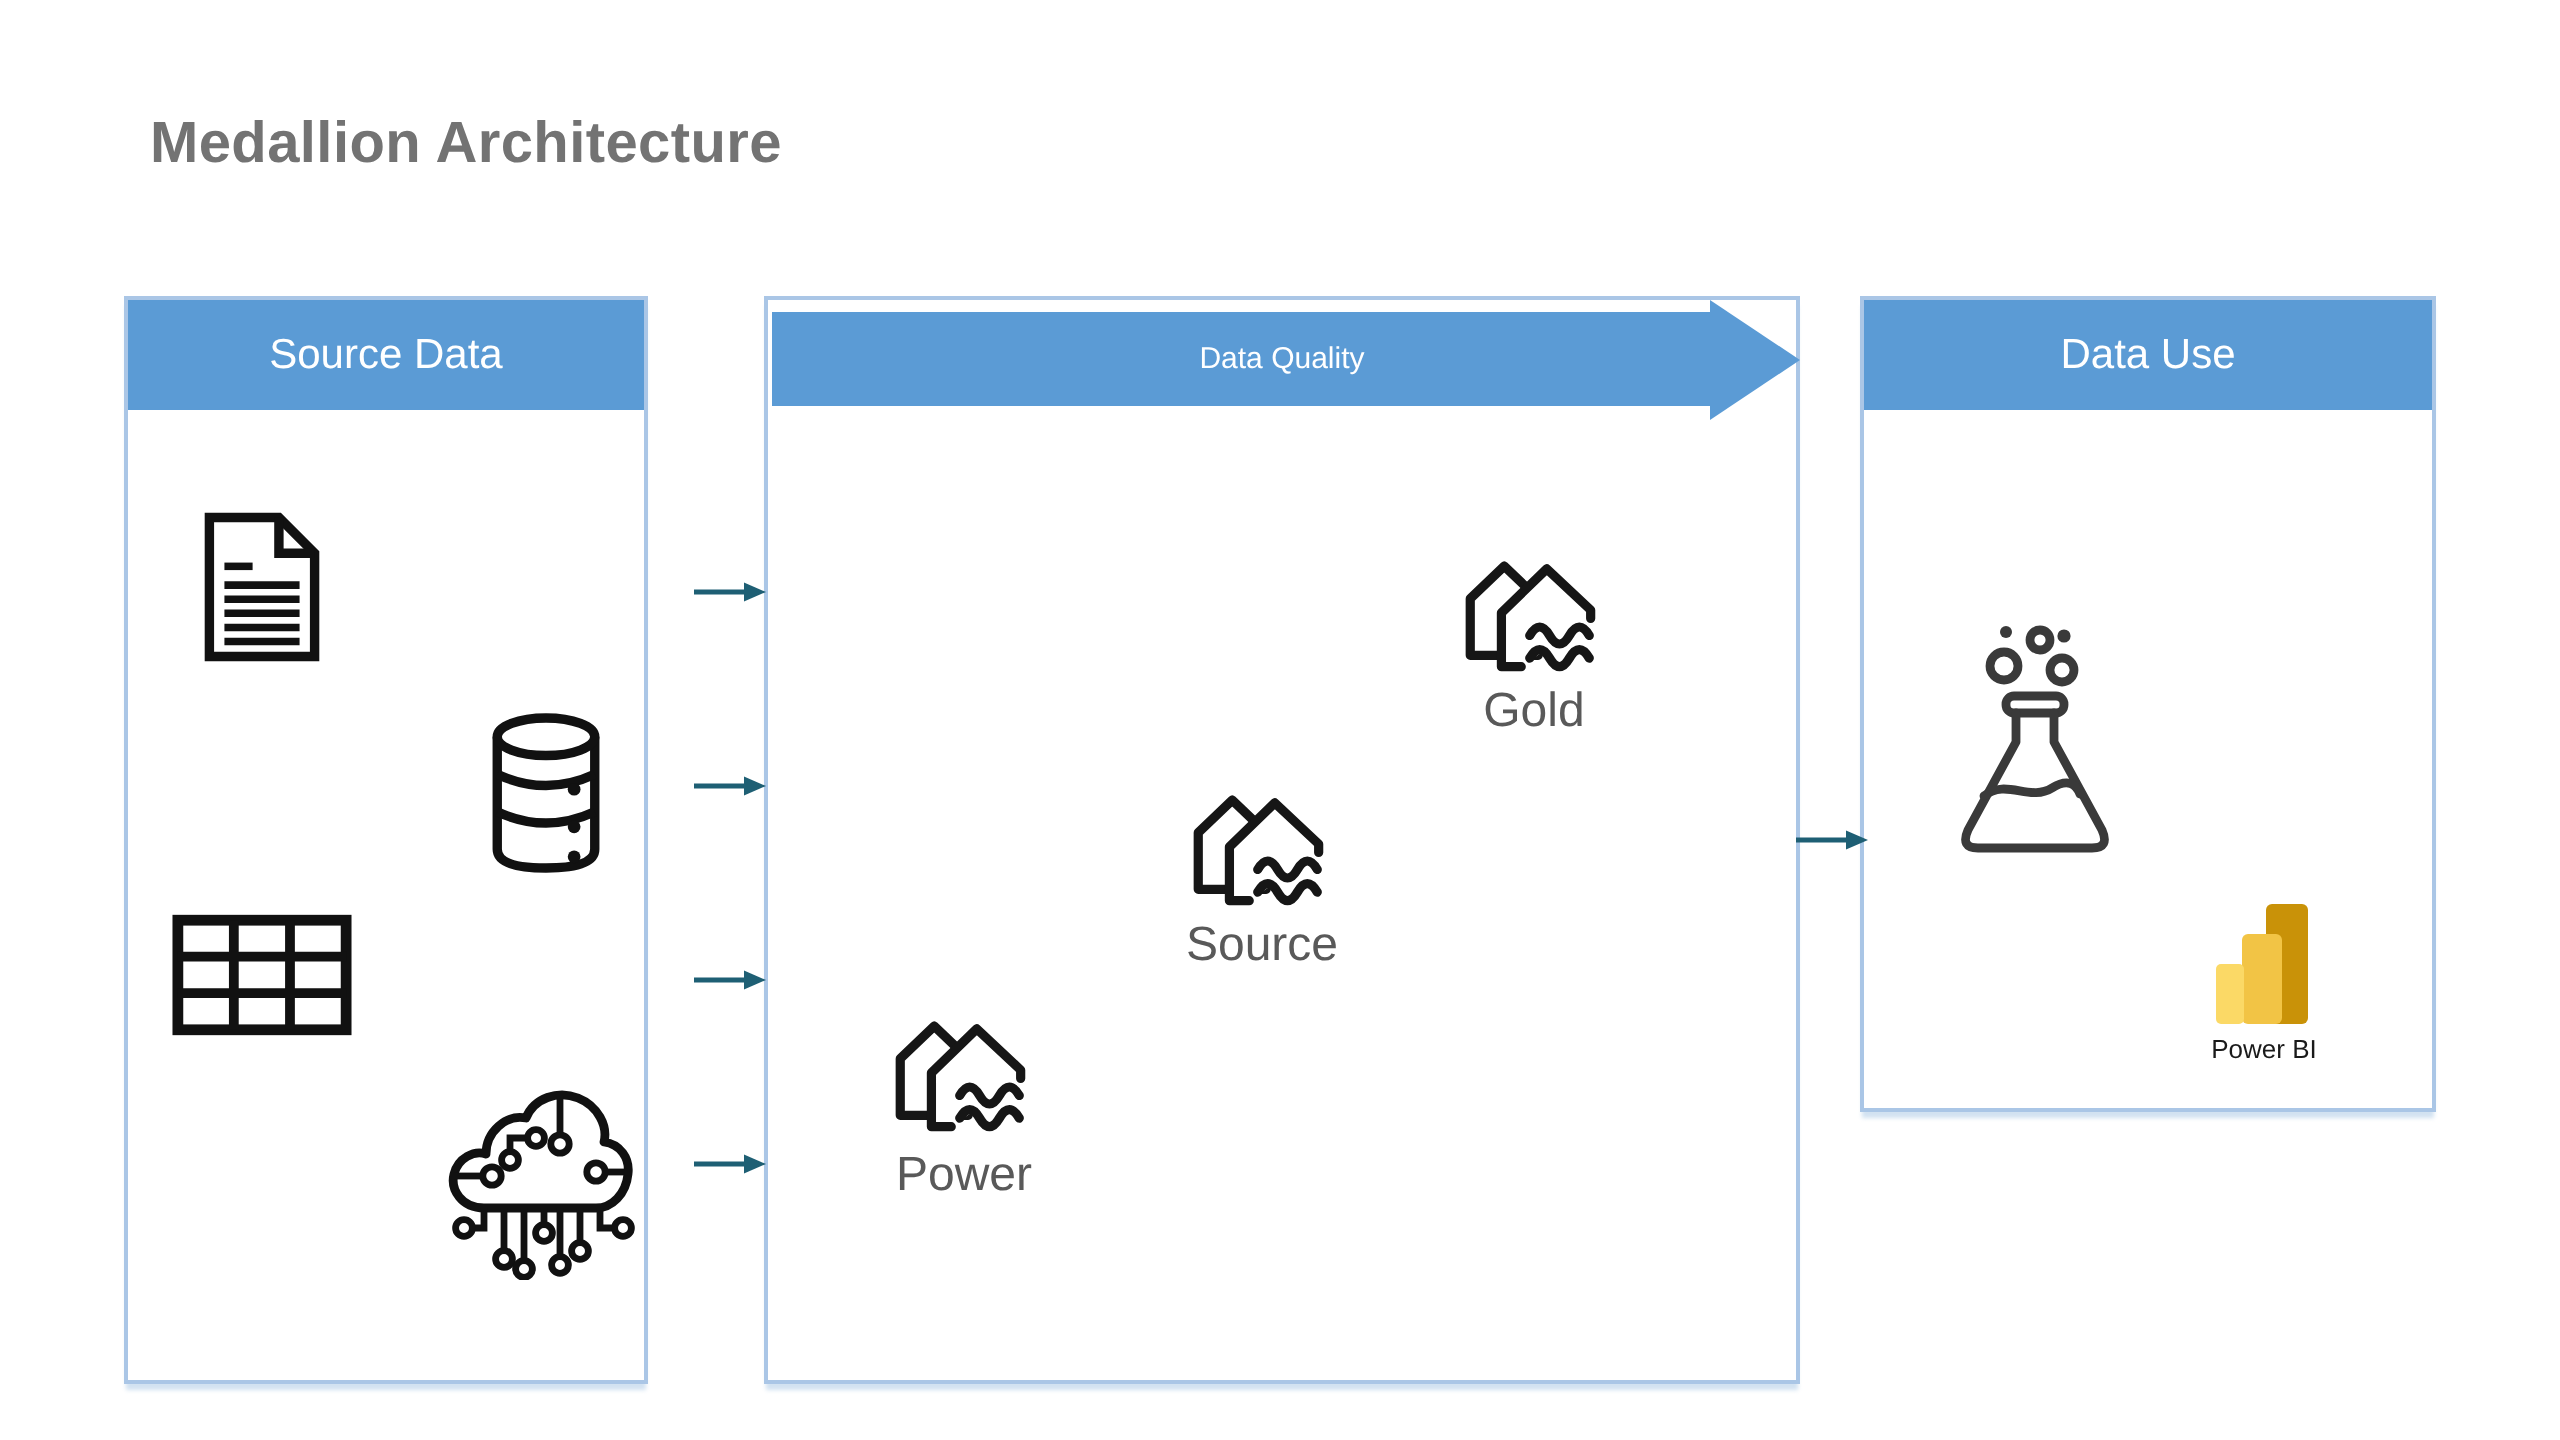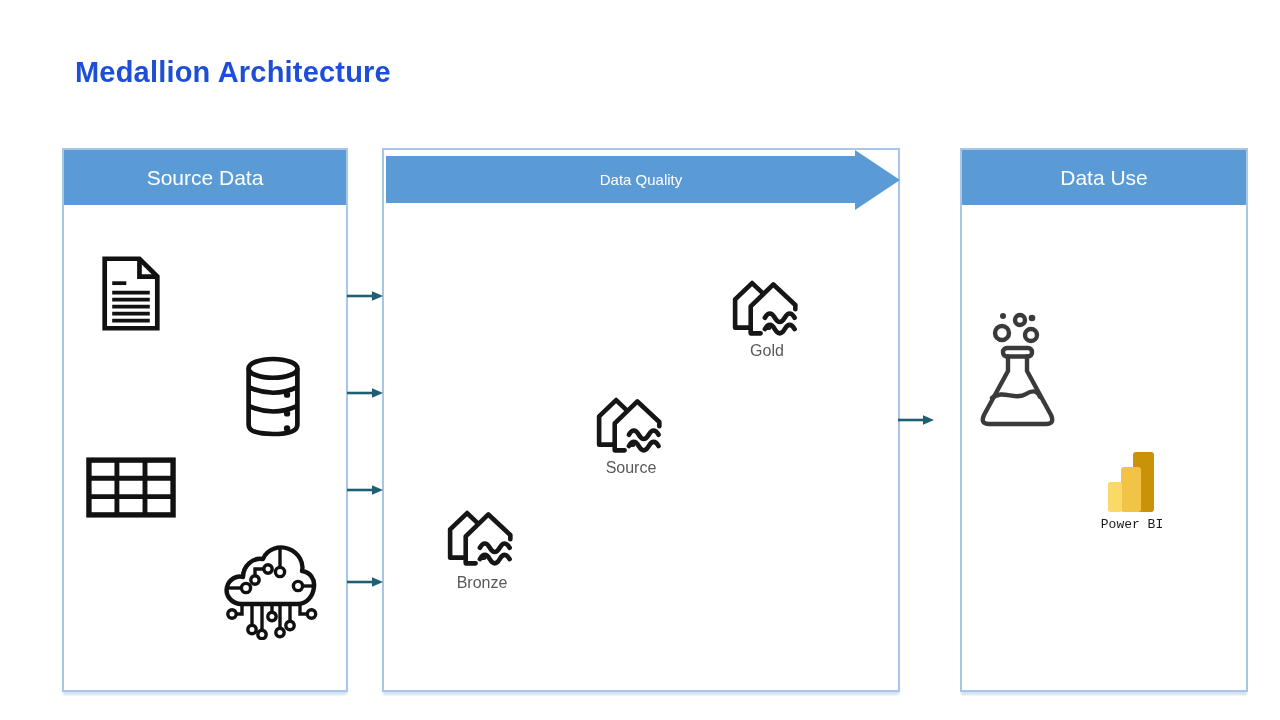--- a/index.html
+++ b/index.html
@@ -2,47 +2,47 @@
 <html><head>
 <meta charset="utf-8">
 <style>
   * { margin:0; padding:0; box-sizing:border-box; }
   html,body { width:1280px; height:720px; background:#ffffff; overflow:hidden;
               font-family:"Liberation Sans", sans-serif; }
   .abs { position:absolute; }
 
   #slide { position:relative; width:1280px; height:720px; background:#fff; }
 
-  #page-title { left:75px; top:56px; font-size:29px; font-weight:bold; color:#1d4ed8; letter-spacing:0.2px; }
+  #page-title { left:75px; top:56px; font-size:29px; font-weight:bold; color:#737373; letter-spacing:0.2px; }
 
   .panel { border:2px solid #aac6e6; background:#ffffff;
            box-shadow:0 4px 2px -1px rgba(155,190,225,0.45); }
-  #panel-source  { left:62px;  top:148px; width:286px; height:544px; }
+  #panel-source  { left:62px;  top:148px; width:262px; height:544px; }
   #panel-quality { left:382px; top:148px; width:518px; height:544px; }
-  #panel-use     { left:960px; top:148px; width:288px; height:544px; }
+  #panel-use     { left:930px; top:148px; width:288px; height:408px; }
 
   .panel-header { position:absolute; left:0; top:0; width:100%; height:55px;
                   background:#5b9bd5; color:#ffffff; font-size:21px;
                   display:flex; align-items:center; justify-content:center; }
 
   
   .arrow-bar  { position:absolute; left:2px; top:6px; width:469px; height:47px; background:#5b9bd5; }
   .arrow-head { position:absolute; left:471px; top:0; width:0; height:0;
                 border-top:30px solid transparent; border-bottom:30px solid transparent;
                 border-left:45px solid #5b9bd5; }
   .arrow-title { position:absolute; left:0; top:6px; width:100%; height:47px;
                  color:#fff; font-size:15px; display:flex; align-items:center; justify-content:center; }
 
   .layer-label { position:absolute; width:140px; text-align:center;
-                 font-size:16px; color:#595959; }
+                 font-size:24px; color:#595959; }
 
   .connector { position:absolute; width:36px; height:12px; }
 
   .pbi-label { position:absolute; left:1094px; top:517px; width:76px; text-align:center;
-               font-size:13px; color:#1a1a1a;font-family:Liberation Mono, monospace; }
+               font-size:13px; color:#1a1a1a; }
 
   svg { display:block; }
 </style>
 </head>
 <body>
 
 <div id="slide">
 
   <div id="page-title" class="abs">Medallion Architecture</div>
 
@@ -126,21 +126,21 @@
   </div>
 
   <svg class="abs" style="left:443px;top:501px" width="78" height="68" viewBox="0 0 110 96">
     <g stroke="#161616" stroke-width="6.5" stroke-linejoin="round" stroke-linecap="round">
       <path d="M10,40 L34,17 L58,40 L58,80 L10,80 Z" fill="#fff"></path>
       <path d="M46,88 L32,88 L32,50 L64,19 L95,48 L95,54" fill="#fff"></path>
       <path d="M52,66 q7,-12 14,0 q7,12 14,0 q7,-12 14,0" fill="none"></path>
       <path d="M52,82 q7,-12 14,0 q7,12 14,0 q7,-12 14,0" fill="none"></path>
     </g>
   </svg>
-  <div class="layer-label" style="left:412px;top:574px">Bronze</div>
+  <div class="layer-label" style="left:412px;top:574px">Power</div>
 
   <svg class="abs" style="left:592px;top:388px" width="78" height="68" viewBox="0 0 110 96">
     <g stroke="#161616" stroke-width="6.5" stroke-linejoin="round" stroke-linecap="round">
       <path d="M10,40 L34,17 L58,40 L58,80 L10,80 Z" fill="#fff"></path>
       <path d="M46,88 L32,88 L32,50 L64,19 L95,48 L95,54" fill="#fff"></path>
       <path d="M52,66 q7,-12 14,0 q7,12 14,0 q7,-12 14,0" fill="none"></path>
       <path d="M52,82 q7,-12 14,0 q7,12 14,0 q7,-12 14,0" fill="none"></path>
     </g>
   </svg>
   <div class="layer-label" style="left:561px;top:459px">Source</div>

